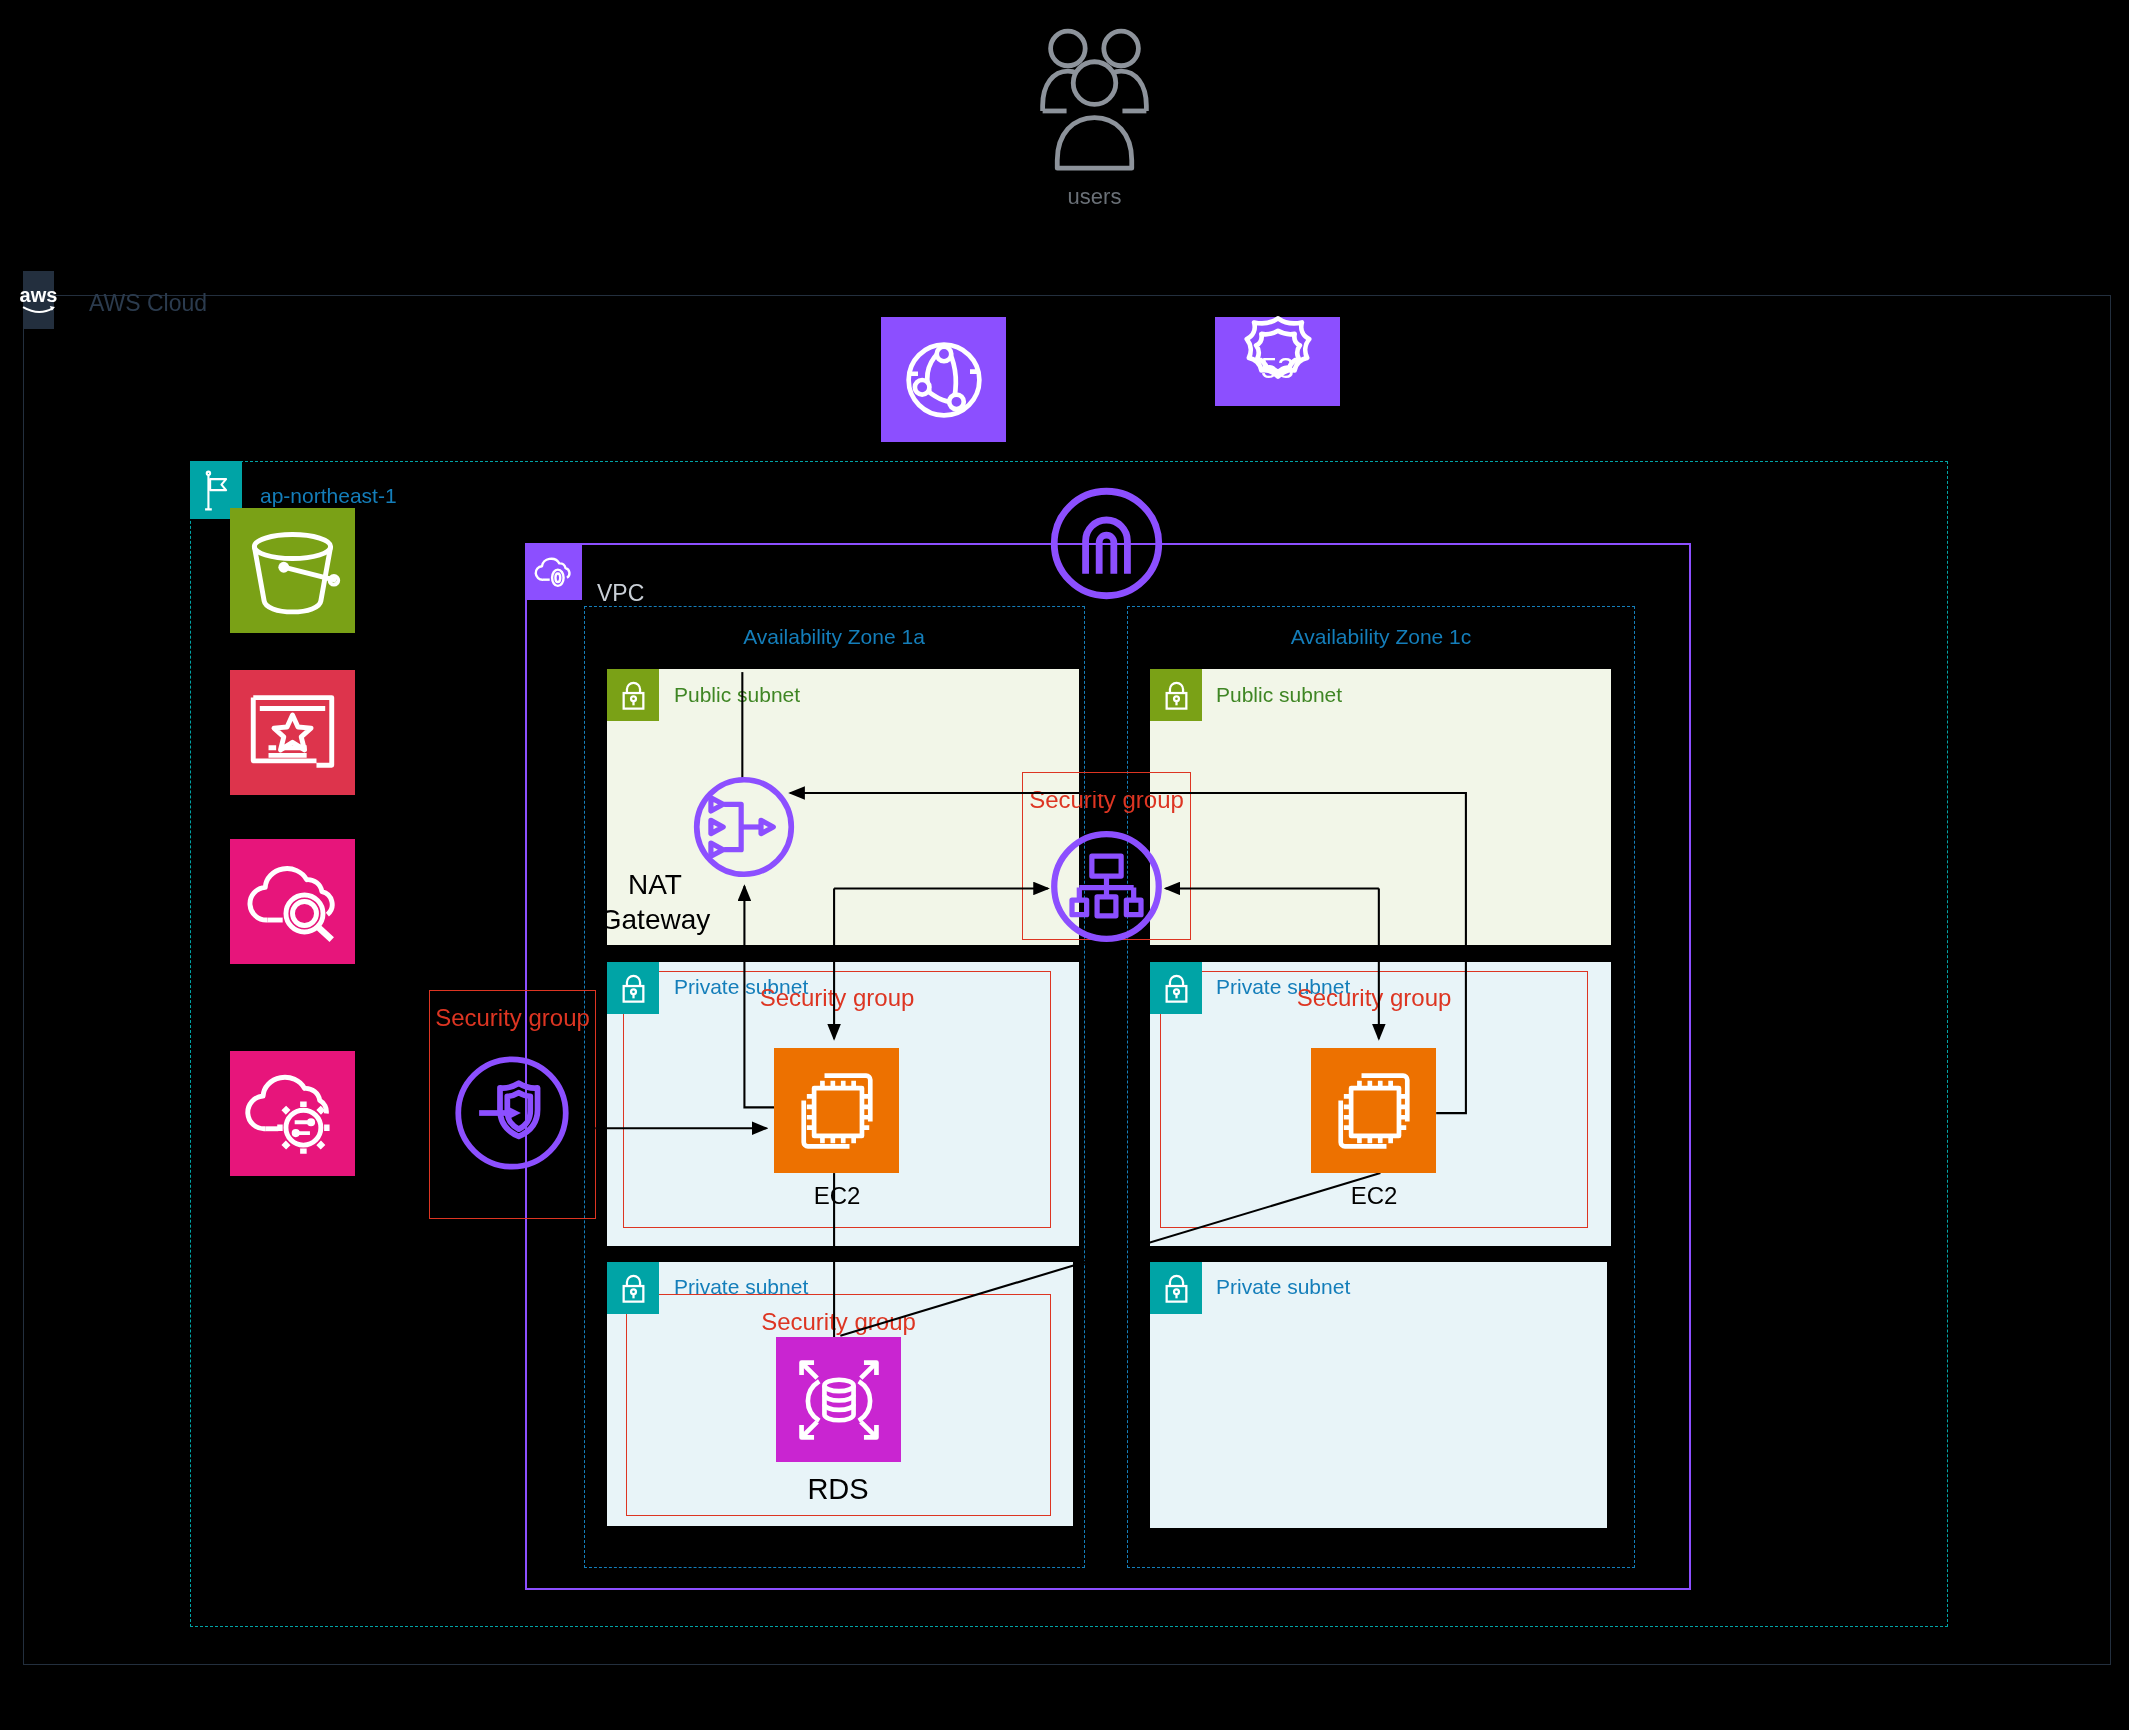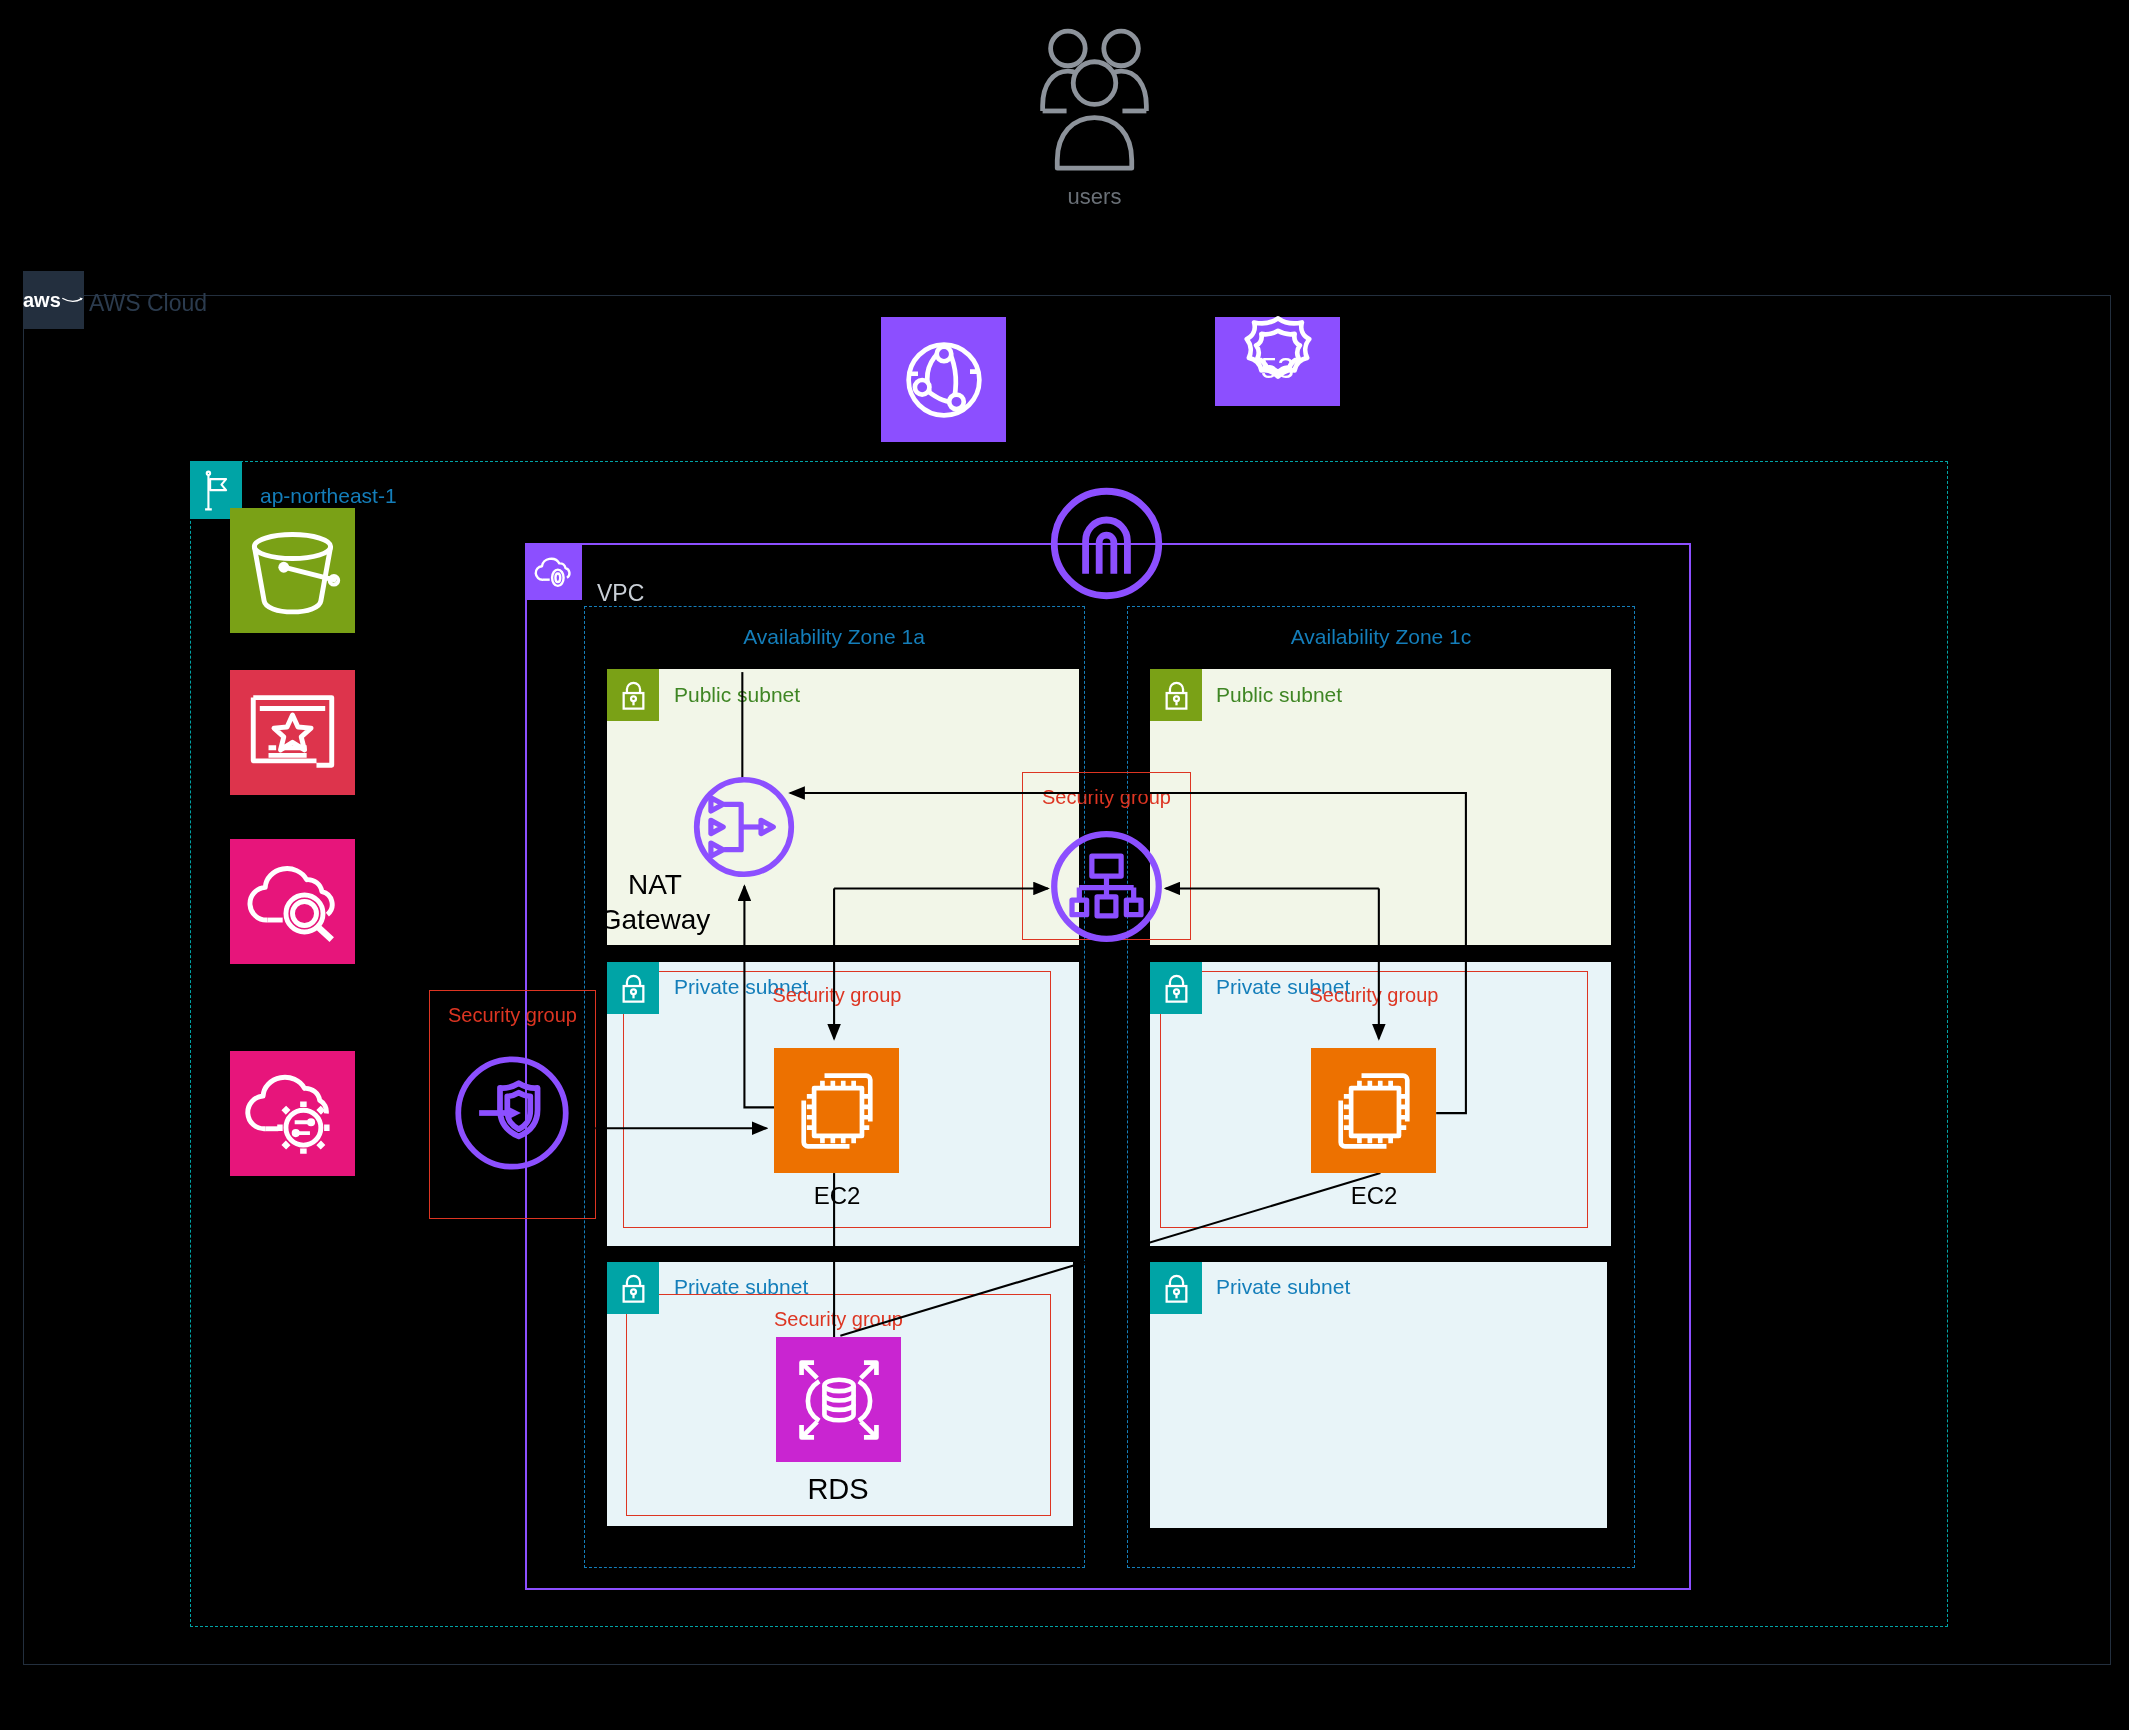--- a/index.html
+++ b/index.html
@@ -14,21 +14,21 @@
   .region-border{border:1.6px dashed var(--region_teal);}
   .vpc-border{border:2.1px solid var(--purple);}
   .az-border{border:1.6px dashed var(--az_blue);}
   .sg-border{border:1.6px solid var(--sg_red);}
   
   .pub-fill{background:var(--subnet_public_fill);}
   .priv-fill{background:var(--subnet_private_fill);}
   
   .sq{display:flex;align-items:center;justify-content:center;}
   svg{display:block;}
-  .sg-label{color:var(--sg_red);font-size:20px;}
+  .sg-label{color:var(--sg_red);font-size:24px;}
   .az-label{color:var(--az_blue);font-size:21px;}
   .pub-label{color:var(--public_label);font-size:21px;}
   .priv-label{color:var(--az_blue);font-size:21px;}
   .blk{color:#000;}
 </style>
 </head>
 <body>
 
 <div id="canvas">
 
@@ -80,21 +80,21 @@
         <circle cx="70" cy="26" r="13"></circle>
         <path d="M89,73 v-4 c0,-16 -8,-26 -19,-26 c-5,0 -9,2 -12,6"></path>
         <path d="M89,73 h-18"></path>
         <circle cx="50" cy="52" r="16"></circle>
         <path d="M22,116 v-6 c0,-20 12,-32 28,-32 c16,0 28,12 28,32 v6 z"></path>
       </g>
     </svg>
   </div>
   <div class="lbl ctr" style="left:1028px;top:184px;width:133px;font-size:22px;color:var(--users_label_gray);">users</div>
 
-  <div class="abs sq" style="left:23px;top:271px;width:61px;height:58px;background:var(--cloud_dark);flex-direction:row;z-index:6;">
+  <div class="abs sq" style="left:23px;top:271px;width:31px;height:58px;background:var(--cloud_dark);flex-direction:column;z-index:6;">
     <span style="color:#fff;font-size:20px;font-weight:bold;line-height:1;">aws</span>
     <svg width="36" height="10.4" viewBox="0 0 70 20">
       <path d="M4,4 Q35,22 62,6" stroke="#fff" stroke-width="4" fill="none"></path>
       <path d="M56,2 l10,2 -6,7 z" fill="#fff"></path>
     </svg>
   </div>
   <div class="lbl" style="left:89px;top:290px;font-size:23px;color:var(--cloud_title);">AWS Cloud</div>
 
   <div class="abs sq" style="left:881px;top:317px;width:125px;height:125px;background:var(--purple);z-index:6;">
     <svg width="104" height="104" viewBox="0 0 100 100">

